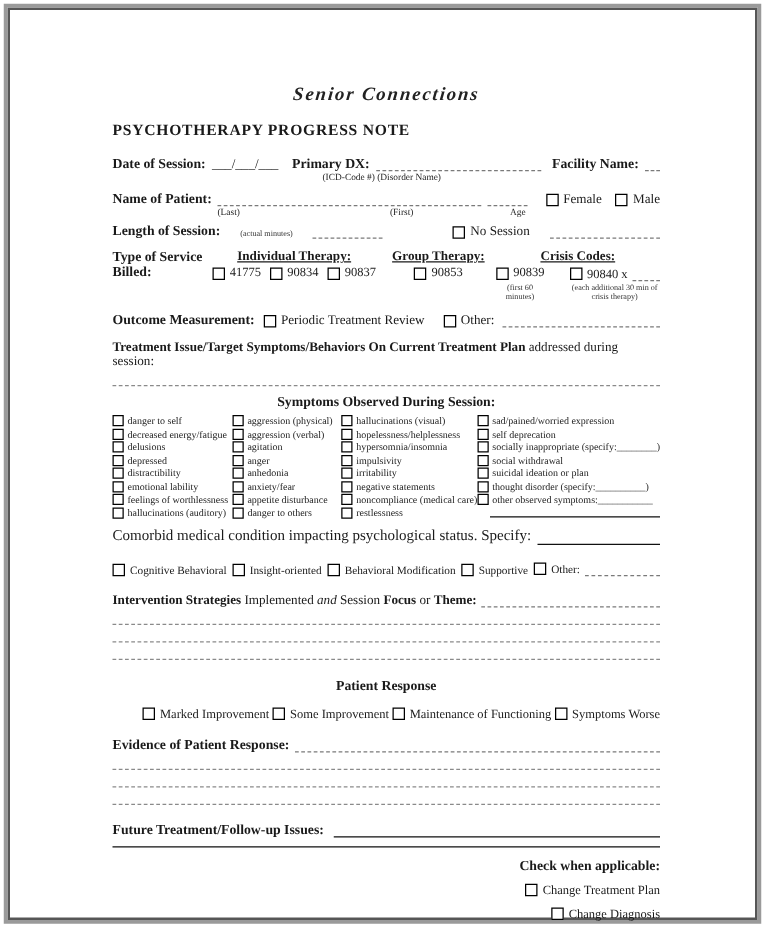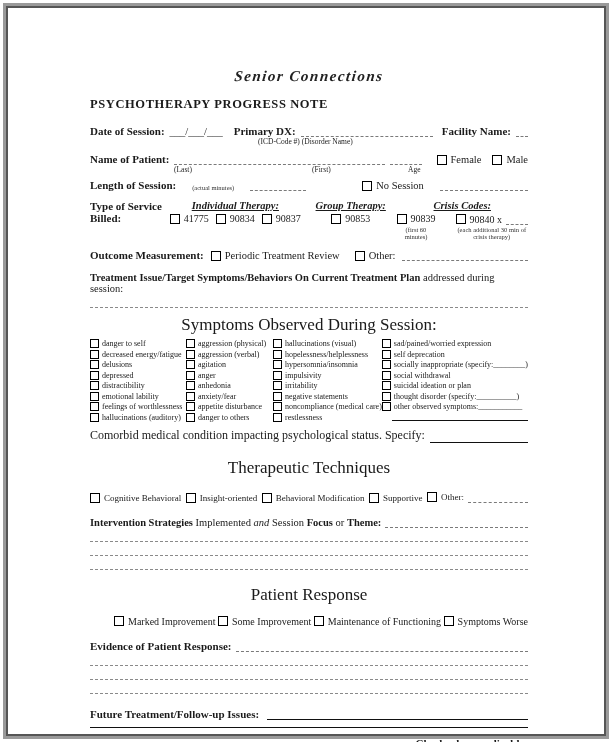--- a/index.html
+++ b/index.html
@@ -26,23 +26,23 @@
   .wline{height:13px;border-bottom:1px dashed #8a8a8a;}
 
   .cb{display:inline-block;flex:none;width:8px;height:8px;border:1px solid #000;background:#fff;
       vertical-align:-1px;}
   .cbl{display:inline-flex;align-items:center;gap:4px;white-space:nowrap;}
 
   .subrow{position:relative;height:10px;}
   .subrow span{position:absolute;top:0;}
 
   .svc{display:flex;margin-top:9px;font-size:10px;}
-  .svc-head{font-weight:bold;text-decoration:underline;font-size:10.5px;text-align:center;white-space:nowrap;font-style:italic;}
+  .svc-head{font-weight:bold;text-decoration:underline;font-size:10.5px;text-align:center;white-space:nowrap;}
   .codes{display:flex;gap:7px;justify-content:center;margin-top:2px;font-size:10px;}
-  .sec-title{text-align:center;font-weight:normal;font-size:17px;}
+  .sec-title{text-align:center;font-weight:bold;font-size:11px;}
 
   .symgrid{display:flex;margin-top:4px;}
   .symcol{display:flex;flex-direction:column;gap:1.5px;}
   .symitem{display:flex;align-items:center;gap:3px;font-size:8px;line-height:9px;white-space:nowrap;}
   .symitem .cb{width:7px;height:7px;}
   .hr-strong{border-bottom:1.5px solid #111;margin-top:7px;}
 </style>
 </head>
 <body>
 
@@ -303,21 +303,20 @@
               </div>
         <div style="border-bottom:1px solid #111;height:7px;margin-left:10px;"></div>
       </div>
     </div>
 
     <div class="row" style="margin-top:6px;gap:5px;">
       <span style="font-size:12px;white-space:nowrap;">Comorbid medical condition impacting psychological status.  Specify:</span>
       <span class="blank-solid fill"></span>
     </div>
 
-    <div class="sec-title" style="margin-top:15px;">Therapeutic Techniques</div>
     <div class="row" style="margin-top:13px;font-size:9px;justify-content:space-between;">
       <span class="cbl">
               <span class="cb"></span>
               <span>Cognitive Behavioral</span>
             </span>
       <span class="cbl">
               <span class="cb"></span>
               <span>Insight-oriented</span>
             </span>
       <span class="cbl">

